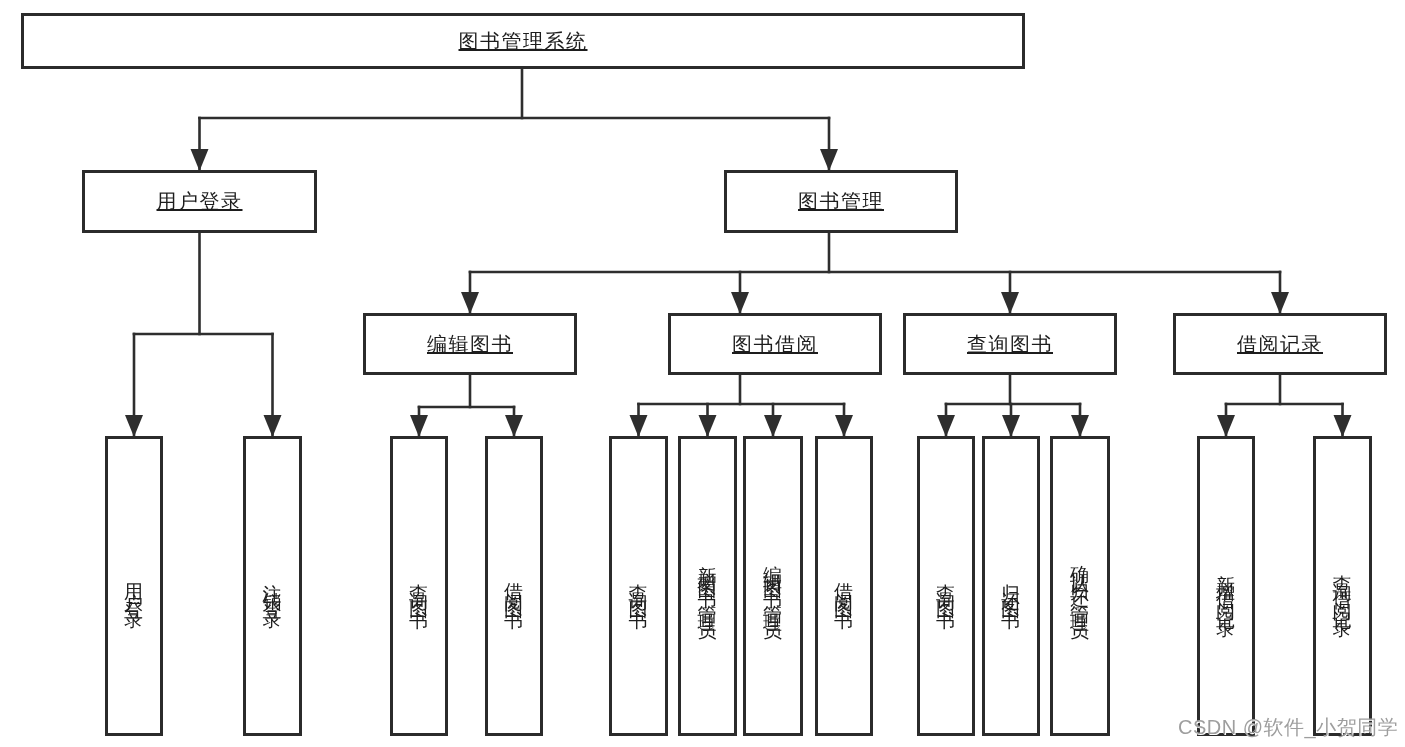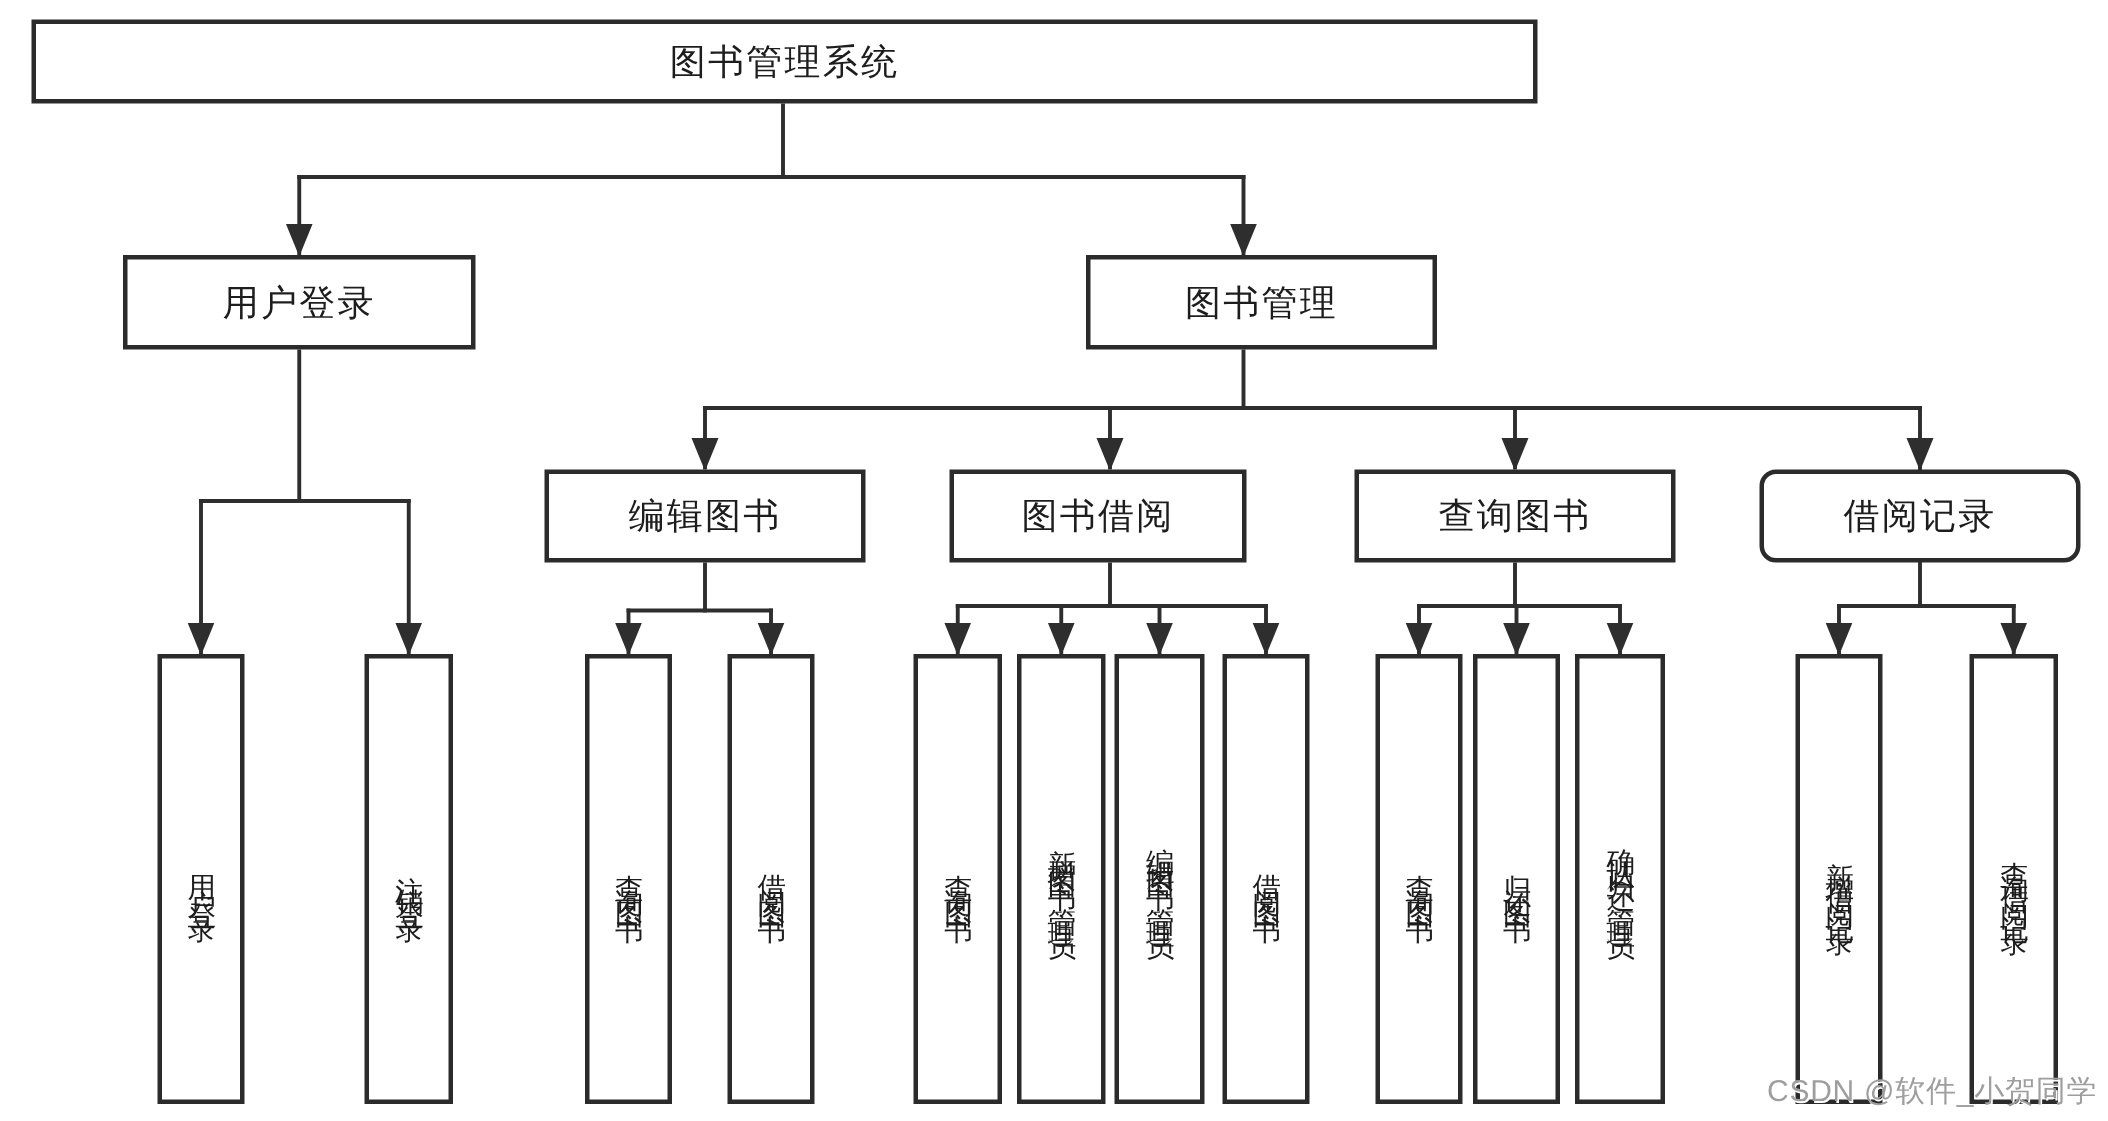--- a/index.html
+++ b/index.html
@@ -6,21 +6,21 @@
   .canvas{
     position:relative;width:1405px;height:747px;background:var(--background,#ffffff);
     font-family:"Liberation Sans","DejaVu Sans",sans-serif;overflow:hidden;
   }
   .connector-layer{position:absolute;left:0;top:0;pointer-events:none;}
   .ln{fill:none;stroke:var(--line,#2e2e2e);stroke-width:2.6;stroke-linecap:square;}
   .ah{fill:var(--line,#2e2e2e);stroke:none;}
   .hbox{
     position:absolute;box-sizing:border-box;border:3px solid var(--border,#2b2b2b);
     background:var(--background,#ffffff);display:flex;align-items:center;justify-content:center;
-    font-size:24px;color:var(--text,#1d1d1d);letter-spacing:1.5px;white-space:nowrap;
+    font-size:20px;color:var(--text,#1d1d1d);letter-spacing:1.5px;white-space:nowrap;text-decoration:underline;
   }
   .vbox{
     position:absolute;top:436px;height:300px;box-sizing:border-box;
     border:3px solid var(--border,#2b2b2b);background:var(--background,#ffffff);
     display:flex;align-items:center;justify-content:center;overflow:hidden;
   }
   .vbox .vtext{
     writing-mode:vertical-rl;text-orientation:mixed;line-height:1;
     font-size:19px;letter-spacing:9px;color:var(--text,#1d1d1d);
   }
@@ -84,23 +84,23 @@
       <path class="ln" marker-end="url(#arrow)" d="M1342.5,404 L1342.5,436"></path>
     </g>
   </svg>
 
   <div class="hbox" style="left:21px;top:13px;width:1004px;height:56px;">图书管理系统</div>
 
   <div class="hbox" style="left:82px;top:170px;width:235px;height:63px;">用户登录</div>
   <div class="hbox" style="left:712px;top:170px;width:234px;height:63px;margin-left:12px;">图书管理</div>
 
   <div class="hbox" style="left:363px;top:313px;width:214px;height:62px;">编辑图书</div>
-  <div class="hbox" style="left:633px;top:313px;width:198px;height:62px;text-align:right;">图书借阅</div>
+  <div class="hbox" style="left:668px;top:313px;width:214px;height:62px;text-align:right;">图书借阅</div>
   <div class="hbox" style="left:903px;top:313px;width:214px;height:62px;">查询图书</div>
-  <div class="hbox" style="left:1173px;top:313px;width:214px;height:62px;border-radius:11px;">借阅记录</div>
+  <div class="hbox" style="left:1173px;top:313px;width:214px;height:62px;">借阅记录</div>
 
   <div class="vbox" style="left:105px;width:58px;">
     <span class="vtext">用户登录</span>
   </div>
   <div class="vbox" style="left:243px;width:59px;">
     <span class="vtext">注销登录</span>
   </div>
 
   <div class="vbox" style="left:390px;width:58px;">
     <span class="vtext">查询图书</span>

